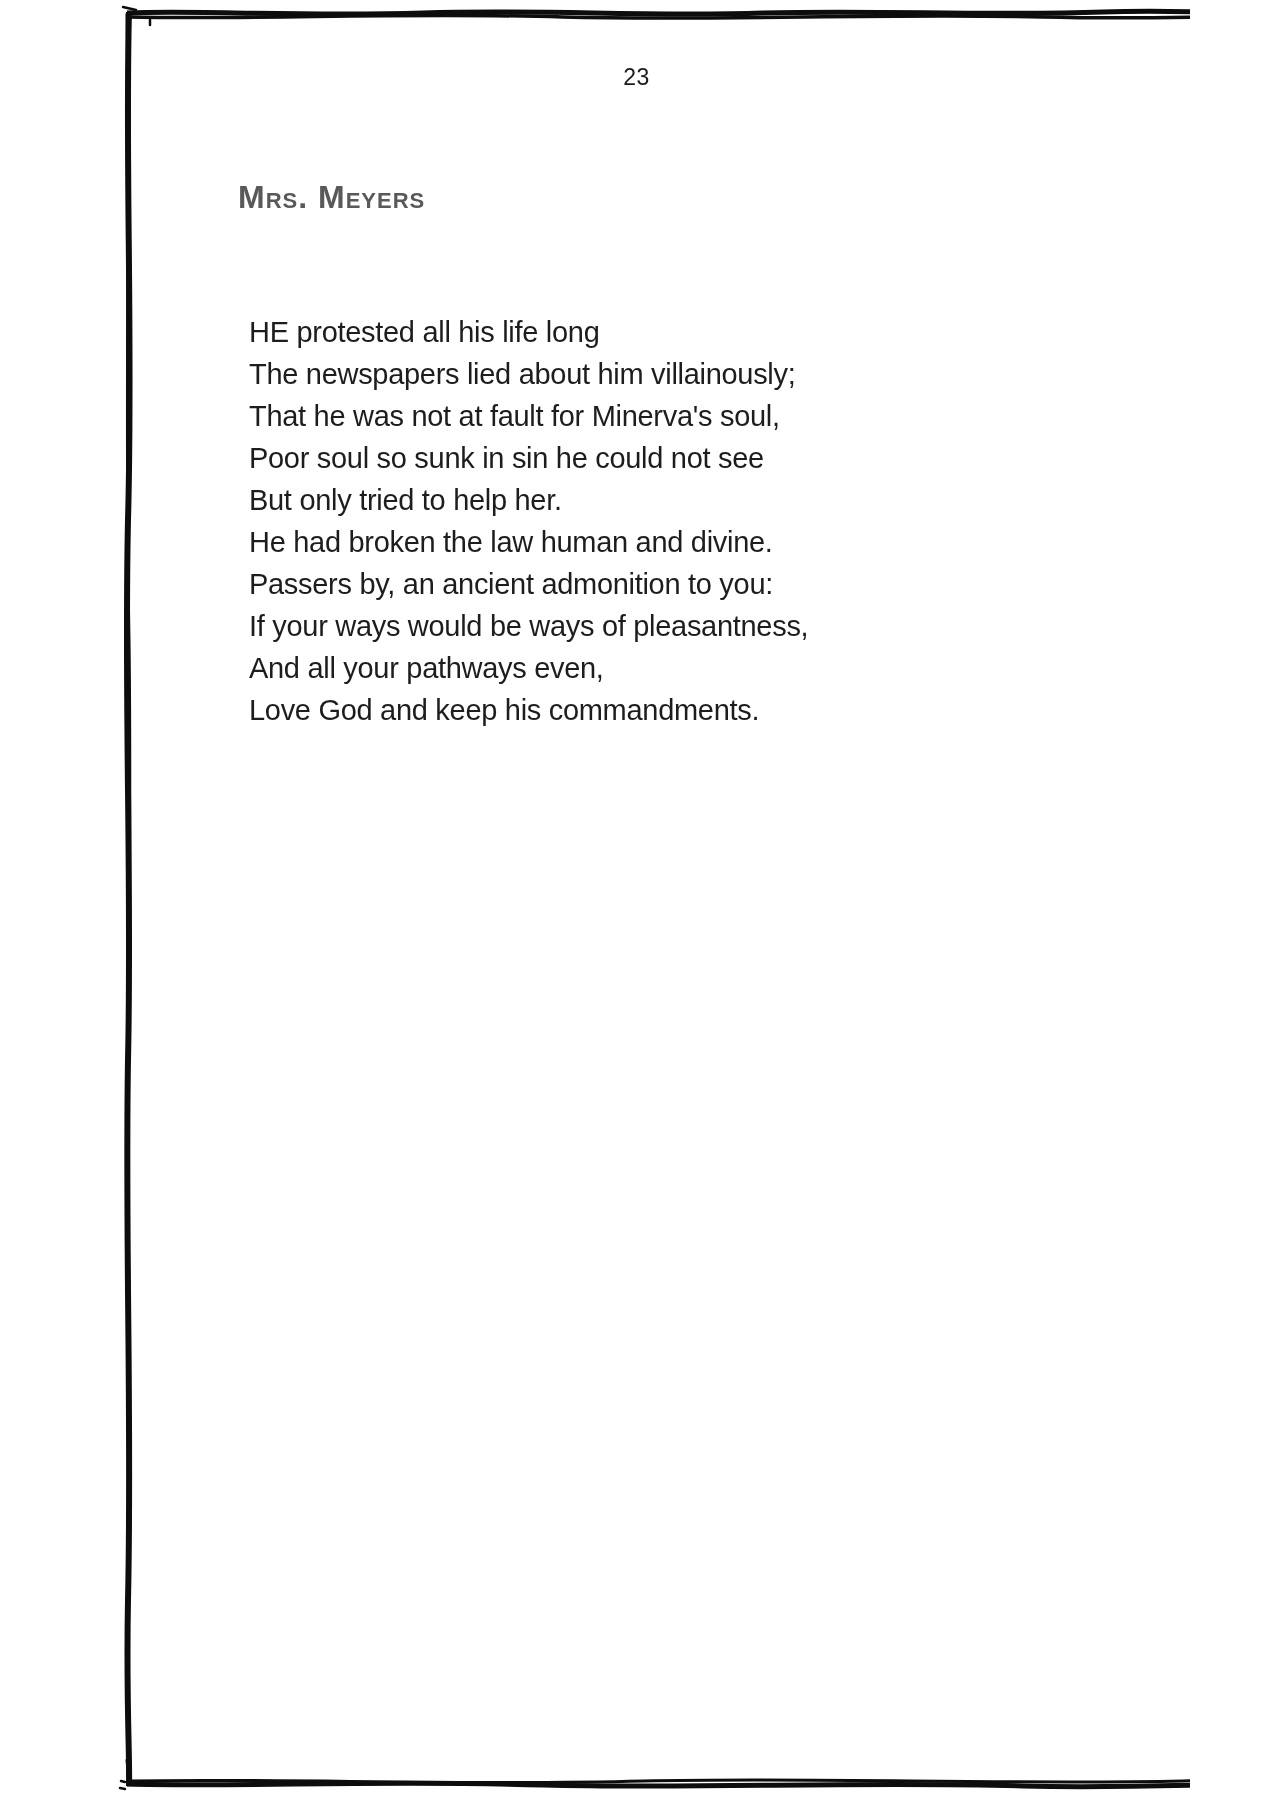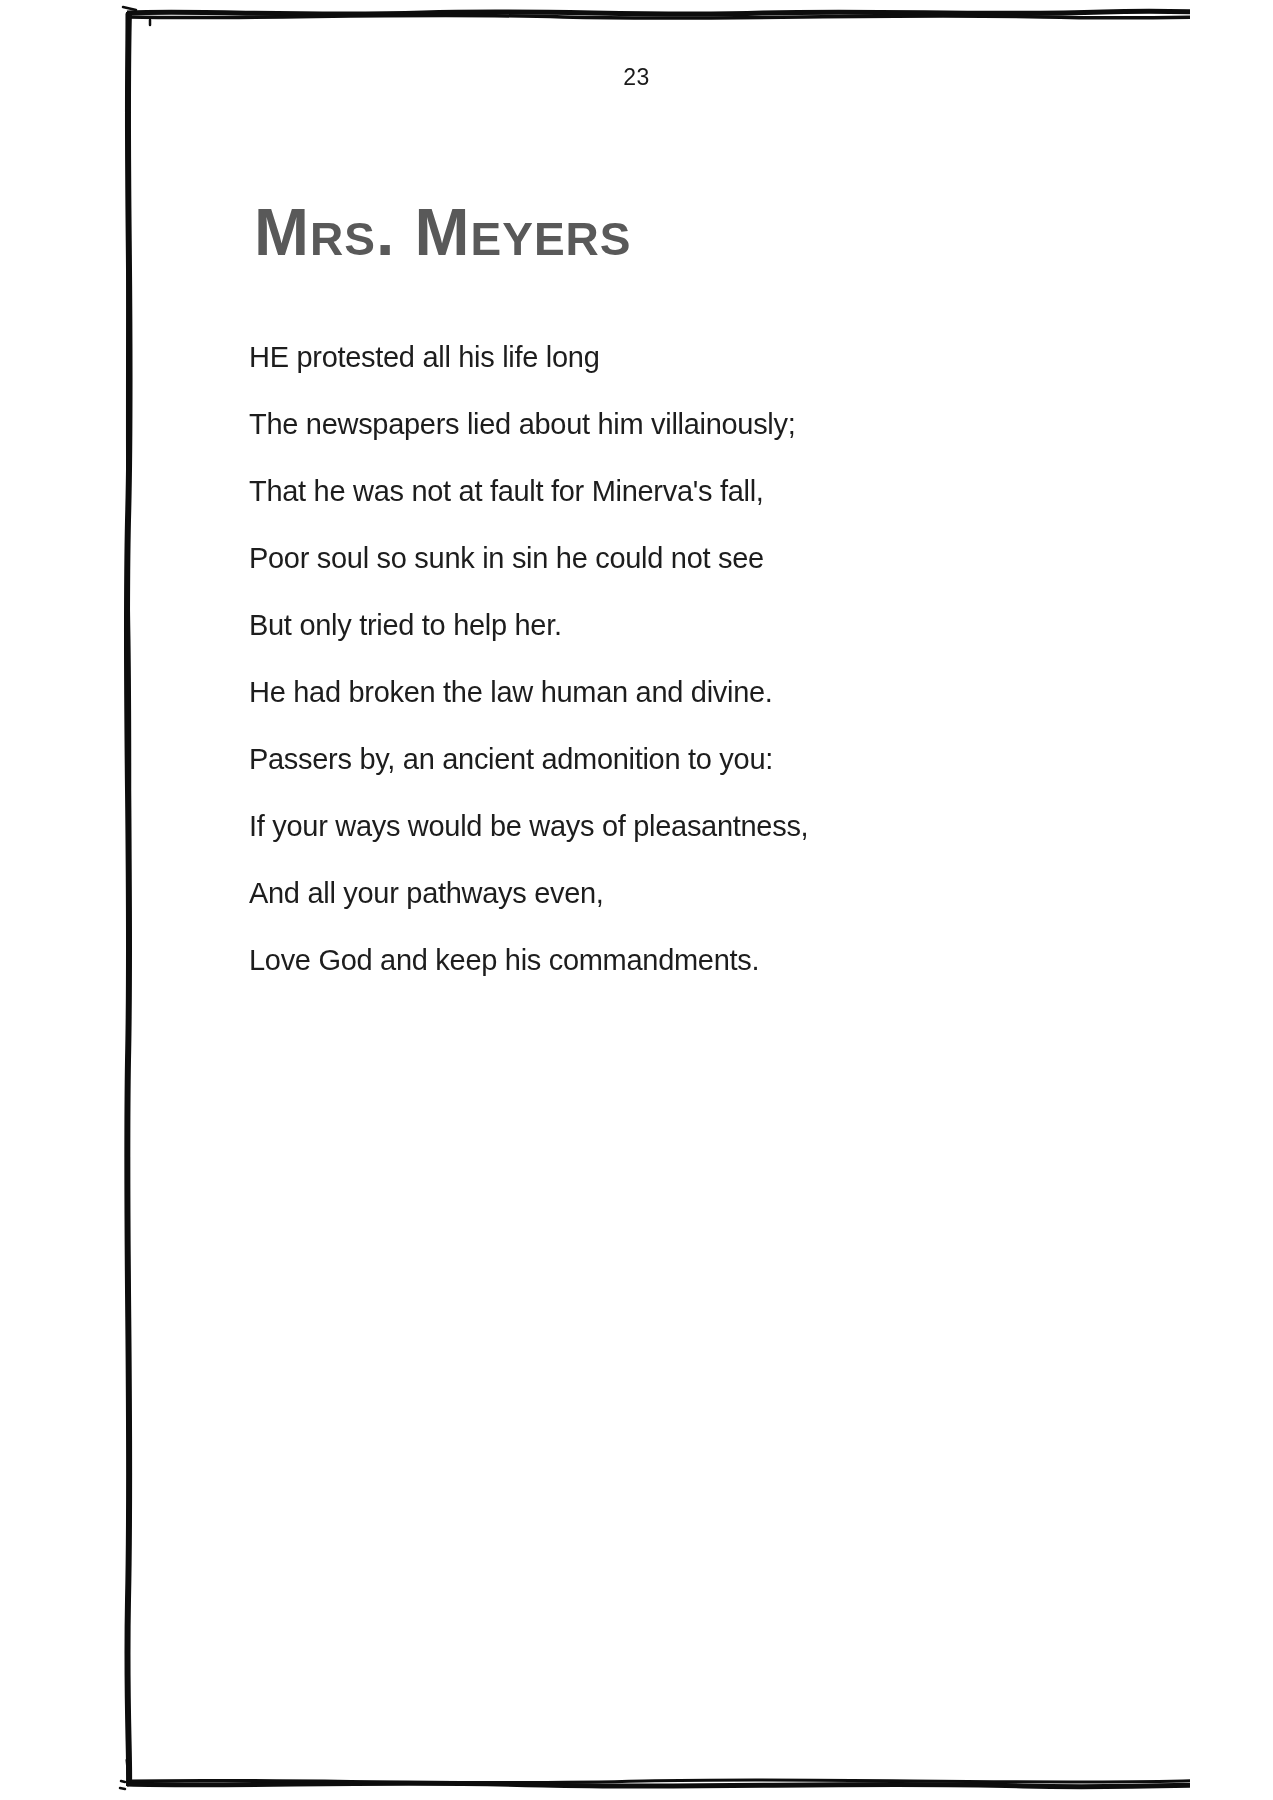--- a/index.html
+++ b/index.html
@@ -35,41 +35,40 @@
     right: 0;
     text-align: center;
     font-size: 23px;
     letter-spacing: 0.5px;
     color: var(--color-page_number, #1a1a1a);
   }
   .title {
     position: absolute;
     top: 180px;
     left: 155px;
-    margin: 16px;
-    font-size: 66px;
+    margin: 0;
+    font-size: 32px;
     font-weight: 700;
     font-variant: small-caps;
     letter-spacing: 1px;
     color: var(--color-title, #595959);
     line-height: 1.1;
   }
   .poem {
     position: absolute;
     top: 311px;
     left: 166px;
     width: 760px;
   }
   .poem-line {
     font-size: 29px;
     line-height: 42px;
     letter-spacing: -0.3px;
     color: var(--color-text, #1d1d1d);
     white-space: nowrap;
-    margin-top: 25px;
   }
 </style>
 </head>
 <body>
 
 <div class="page">
 
   <svg class="frame" viewBox="0 0 1273 1800" xmlns="http://www.w3.org/2000/svg" aria-hidden="true">
 
     <path d="M44,13 C120,10 220,17 340,13 C460,9 560,17 680,13 C800,10 900,16 1020,12 C1100,9 1170,15 1220,13" stroke-width="5"></path>
@@ -92,21 +91,21 @@
     <path d="M44,1760 l2,22" stroke-width="3" stroke-linecap="round"></path>
   </svg>
 
   <div class="page-number">23</div>
 
   <h1 class="title">Mrs. Meyers</h1>
 
   <div class="poem">
     <div class="poem-line">HE protested all his life long</div>
     <div class="poem-line">The newspapers lied about him villainously;</div>
-    <div class="poem-line">That he was not at fault for Minerva's fall,</div>
+    <div class="poem-line">That he was not at fault for Minerva's soul,</div>
     <div class="poem-line">Poor soul so sunk in sin he could not see</div>
     <div class="poem-line">But only tried to help her.</div>
     <div class="poem-line">He had broken the law human and divine.</div>
     <div class="poem-line">Passers by, an ancient admonition to you:</div>
     <div class="poem-line">If your ways would be ways of pleasantness,</div>
     <div class="poem-line">And all your pathways even,</div>
     <div class="poem-line">Love God and keep his commandments.</div>
   </div>
 
 </div>

